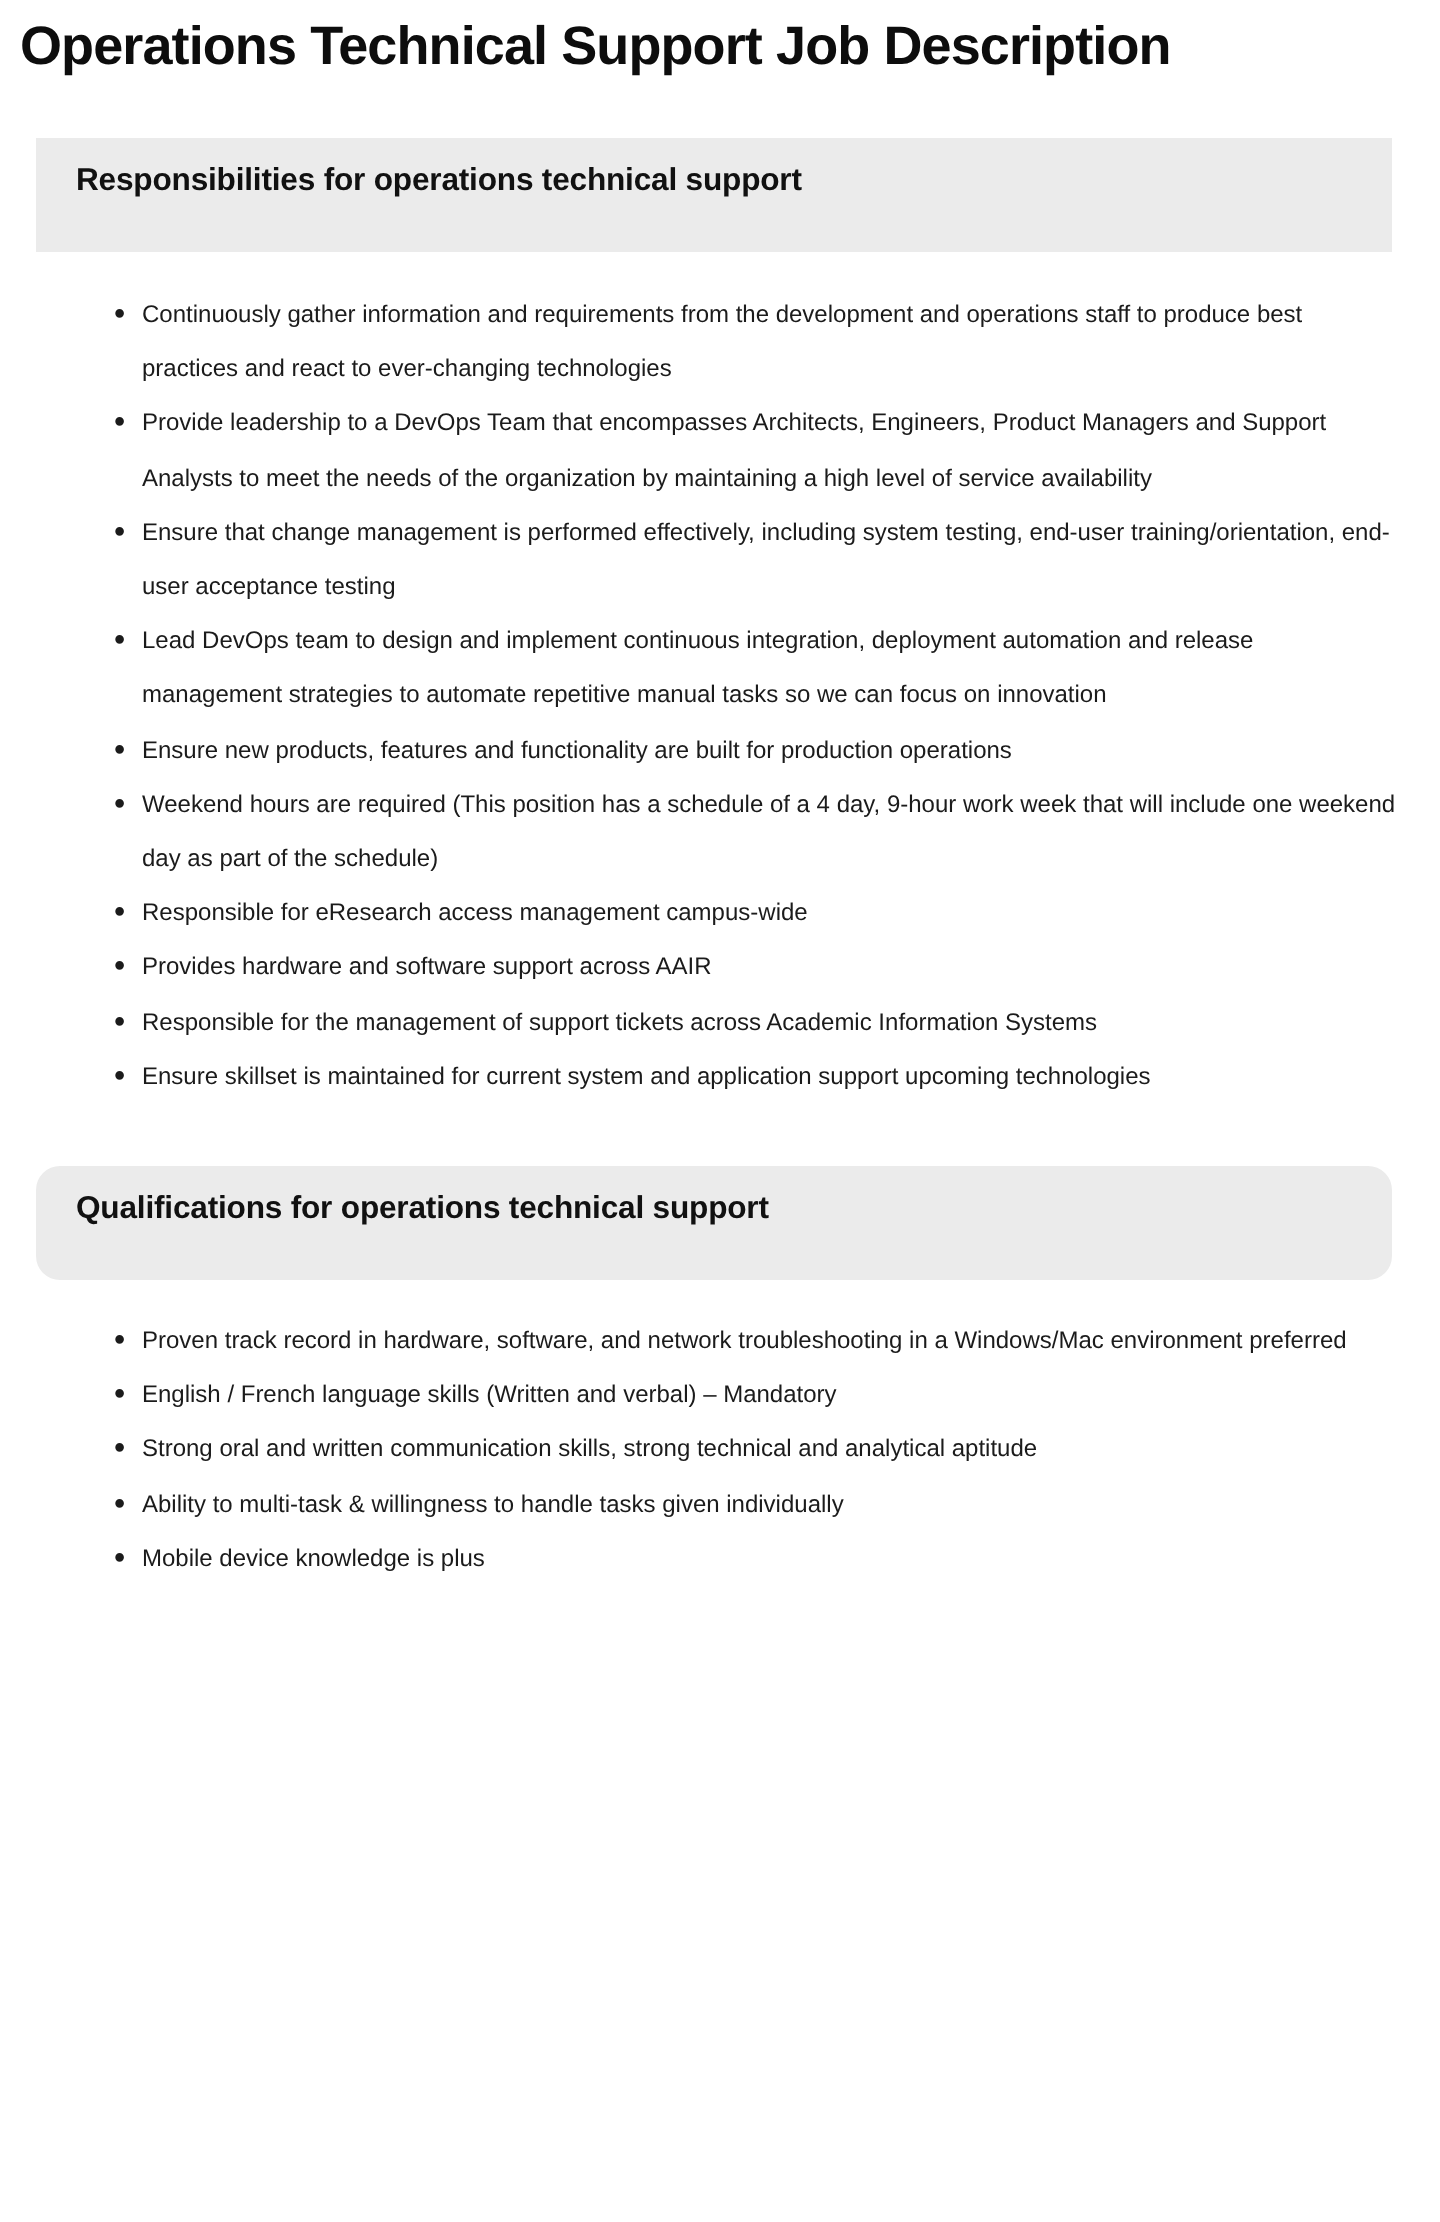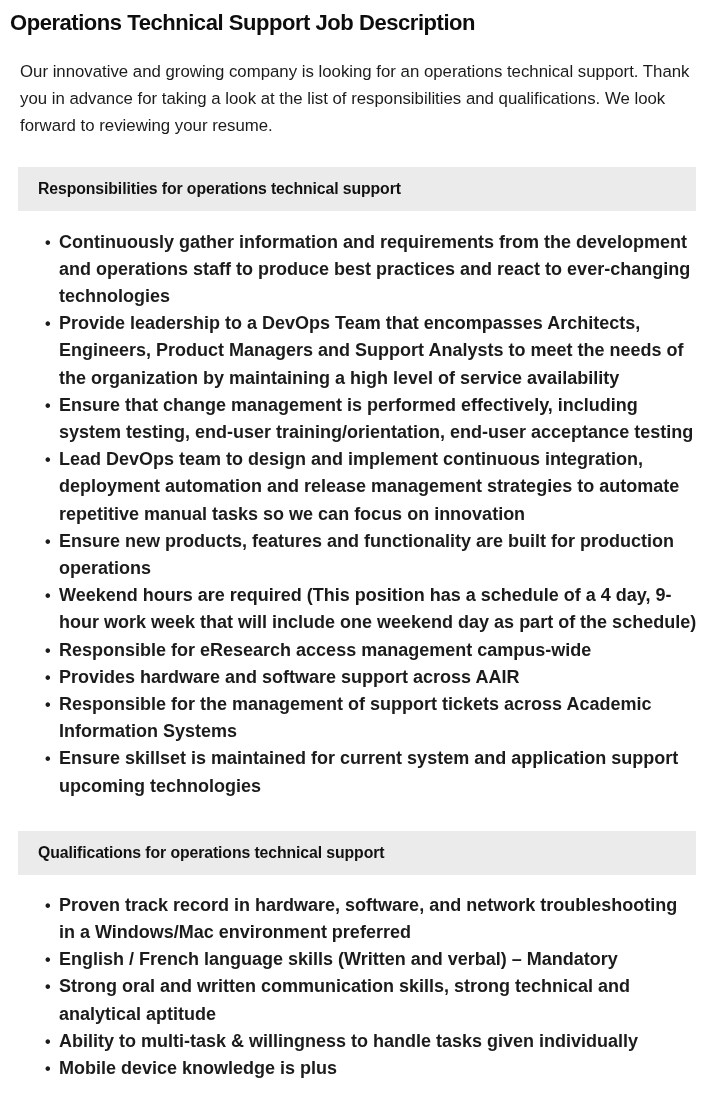--- a/index.html
+++ b/index.html
@@ -22,21 +22,21 @@
     min-height: 1111px;
     box-sizing: border-box;
     padding: 0;
     background: #ffffff;
   }
 
   
   .doc-title {
     margin: 0;
     padding: 4px 6px 0 10px;
-    font-size: 22px;
+    font-size: 27px;
     line-height: 38px;
     font-weight: 700;
     letter-spacing: -0.45px;
     color: #0d0d0d;
     white-space: nowrap;
   }
 
   
   .intro {
     margin: 16px 0 0 0;
@@ -46,47 +46,48 @@
     color: #1b1b1b;
     font-weight: 400;
   }
 
   
   .section-band {
     margin: 27px 0 0 18px;
     width: 678px;
     box-sizing: border-box;
     background: #ebebeb;
-    padding: 12px 20px 13px 20px;
+    padding: 12px 20px 26px 20px;
     font-size: 15.8px;
     line-height: 19px;
     font-weight: 700;
     color: #111111;
     letter-spacing: -0.1px;
   }
 
   .section-band.second {
     margin-top: 31px;
+    border-radius: 12px;
   }
 
   
   ul.bullets {
     margin: 18px 0 0 0;
     padding: 0 22px 0 59px;
     list-style: none;
   }
 
   ul.bullets li {
     position: relative;
-    font-size: 18px;
+    font-size: 12px;
     line-height: 27.2px;
     color: #1b1b1b;
-    margin: 0 0 0 0;
+    margin: 0 0 0 12px;
     padding: 0;
-    font-weight: 700;
+    font-weight: 400;
   }
 
   ul.bullets li::before {
     content: "\2022";
     position: absolute;
     left: -14px;
     top: 0;
     font-size: 16px;
     line-height: 27.2px;
     color: #1b1b1b;
@@ -100,21 +101,20 @@
     height: 28px;
   }
 </style>
 </head>
 <body>
 
 <div class="page">
 
   <h1 class="doc-title">Operations Technical Support Job Description</h1>
 
-  <p class="intro">Our innovative and growing company is looking for an operations technical support. Thank you in advance for taking a look at the list of responsibilities and qualifications. We look forward to reviewing your resume.</p>
 
   <div class="section-band">Responsibilities for operations technical support</div>
 
   <ul class="bullets responsibilities">
     <li>Continuously gather information and requirements from the development and operations staff to produce best practices and react to ever-changing technologies</li>
     <li>Provide leadership to a DevOps Team that encompasses Architects, Engineers, Product Managers and Support Analysts to meet the needs of the organization by maintaining a high level of service availability</li>
     <li>Ensure that change management is performed effectively, including system testing, end-user training/orientation, end-user acceptance testing</li>
     <li>Lead DevOps team to design and implement continuous integration, deployment automation and release management strategies to automate repetitive manual tasks so we can focus on innovation</li>
     <li>Ensure new products, features and functionality are built for production operations</li>
     <li>Weekend hours are required (This position has a schedule of a 4 day, 9-hour work week that will include one weekend day as part of the schedule)</li>

